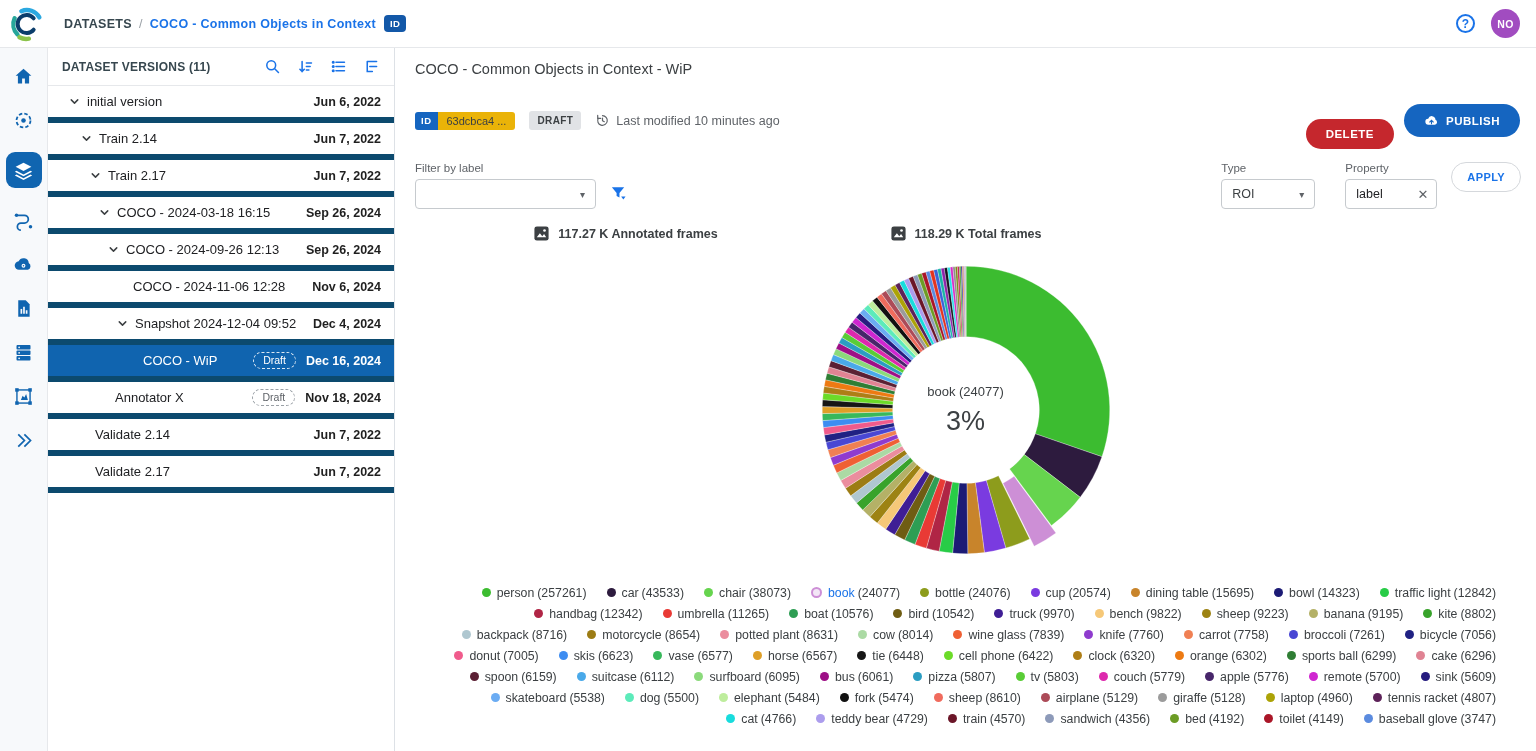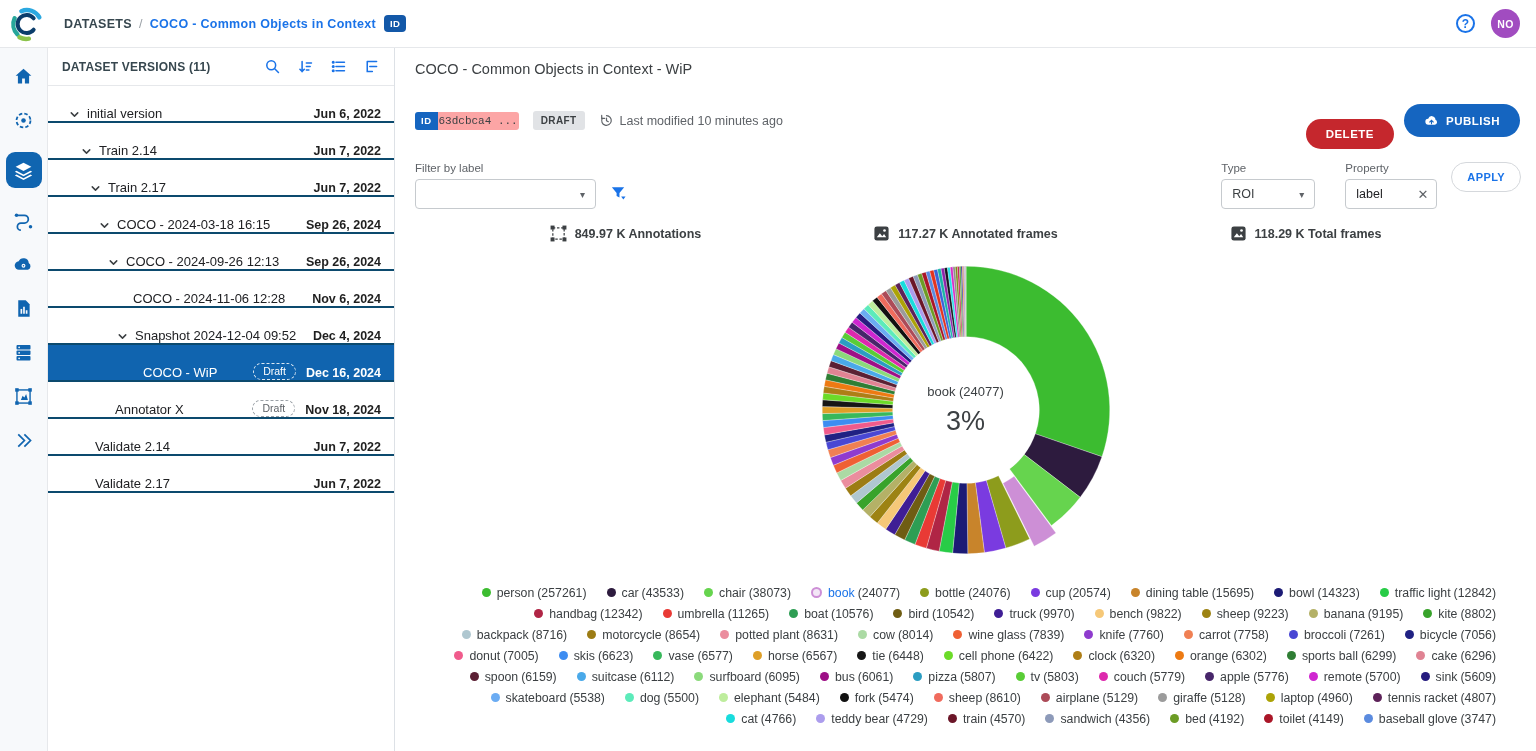--- a/index.html
+++ b/index.html
@@ -23,36 +23,36 @@
   .rail-ic svg{width:21px;height:21px;fill:#1065b0;}
   .rail-ic.stroke svg{fill:none;stroke:#1065b0;stroke-width:2;}
   .rail-ic.active{width:36px;height:36px;background:#1065b0;border-radius:9px;}
   .rail-ic.active svg{fill:#fff;}
   
   .versions{width:347px;flex:none;background:#fff;border-right:1px solid #dde1e6;display:flex;flex-direction:column;}
   .v-head{height:38px;flex:none;display:flex;align-items:center;padding:0 14px;border-bottom:1px solid #e6e8eb;}
   .v-title{font-size:12px;font-weight:700;color:#37474f;letter-spacing:.2px;}
   .v-icons{margin-left:auto;display:flex;gap:16px;align-items:center;}
   .v-icons svg{width:17px;height:17px;stroke:#1a73e8;fill:none;stroke-width:1.8;stroke-linecap:round;}
-  .v-row{height:37px;flex:none;display:flex;align-items:flex-end;border-bottom:2px solid #0c4a6e;padding-right:13px;font-size:13px;color:#202124;}
+  .v-row{height:37px;flex:none;display:flex;align-items:center;border-bottom:6px solid #0c4a6e;padding-right:13px;font-size:13px;color:#202124;}
   .chev{width:19px;flex:none;display:flex;align-items:center;}
   .chev svg{width:13px;height:13px;stroke:#3c4043;fill:none;stroke-width:1.8;stroke-linecap:round;stroke-linejoin:round;}
   .v-date{margin-left:auto;font-size:12.5px;font-weight:700;color:#1f1f1f;white-space:nowrap;}
   .draft-chip{border:1px dashed #9aa0a6;border-radius:10px;color:#5f6368;font-size:10.5px;padding:1px 9px 2px;margin-right:10px;white-space:nowrap;}
   .v-row.selected{background:#1064af;color:#fff;}
   .v-row.selected .v-date{color:#fff;}
   .v-row.selected .draft-chip{border-color:rgba(255,255,255,.85);color:#fff;}
   
   .main{flex:1;min-width:0;display:flex;flex-direction:column;background:#fff;}
   .m-head{padding:13px 16px 0 20px;}
   .m-title{font-size:14.5px;font-weight:500;color:#3c4043;}
   .m-meta{display:flex;align-items:center;margin-top:15px;gap:14px;}
   .id-chip{display:flex;align-items:stretch;font-size:11px;}
   .id-chip .id-l{background:#1565c0;color:#fff;font-weight:700;font-size:9.5px;border-radius:3px 0 0 3px;padding:3px 6px;display:flex;align-items:center;letter-spacing:.5px;}
-  .id-chip .id-v{background:#fca5a5;color:#3c4043;border-radius:0 3px 3px 0;padding:3px 1px;display:flex;align-items:center;font-family:Liberation Mono, monospace;}
+  .id-chip .id-v{background:#eab308;color:#3c4043;border-radius:0 3px 3px 0;padding:3px 9px;display:flex;align-items:center;}
   .draft-badge{background:#e1e3e6;color:#3c4043;font-size:10px;font-weight:700;border-radius:3px;padding:4px 8px;letter-spacing:.4px;}
   .modified{display:flex;align-items:center;gap:6px;color:#5f6368;font-size:12.5px;}
   .modified svg{width:15px;height:15px;stroke:#5f6368;fill:none;stroke-width:1.6;stroke-linecap:round;stroke-linejoin:round;}
   .m-actions{margin-left:auto;display:flex;gap:10px;align-items:center;}
   .btn{border:none;border-radius:17px;font-family:inherit;font-size:11.5px;font-weight:700;letter-spacing:.5px;padding:9px 20px;color:#fff;display:flex;align-items:center;gap:7px;cursor:pointer;}
   .btn-delete{background:#c5272d;margin-top:27px;}
   .btn-publish{background:#1565c0;}
   .btn-publish svg{width:15px;height:15px;}
   
   .tabs{display:flex;justify-content:center;border-bottom:1px solid #e3e5e8;margin-top:9px;}
@@ -340,30 +340,20 @@
             <div class="prop-box">
               <span>label</span>
               <span class="prop-x">✕</span>
             </div>
           </div>
           <button class="btn-apply">APPLY</button>
         </div>
       </div>
 
       <div class="stats">
-        <div class="stat">
-          <svg viewBox="0 0 18 18" width="17" height="17">
-              <rect x="3" y="3" width="12" height="12" fill="none" stroke="#3c4043" stroke-width="1.3" stroke-dasharray="2.6 1.8"></rect>
-              <rect x="0.6" y="0.6" width="4.2" height="4.2" fill="#3c4043"></rect>
-              <rect x="13.2" y="0.6" width="4.2" height="4.2" fill="#3c4043"></rect>
-              <rect x="0.6" y="13.2" width="4.2" height="4.2" fill="#3c4043"></rect>
-              <rect x="13.2" y="13.2" width="4.2" height="4.2" fill="#3c4043"></rect>
-            </svg>
-          <span>849.97 K Annotations</span>
-        </div>
         <div class="stat">
           <svg viewBox="0 0 18 18" width="17" height="17">
               <rect x="1.5" y="1.5" width="15" height="15" rx="2.6" fill="#3c4043"></rect>
               <path d="M4 13l3.3-4.2 2.5 3.1 1.9-2.3 2.3 3.4z" fill="#fff"></path>
               <circle cx="12.2" cy="5.8" r="1.4" fill="#fff"></circle>
             </svg>
           <span>117.27 K Annotated frames</span>
         </div>
         <div class="stat">
           <svg viewBox="0 0 18 18" width="17" height="17">

